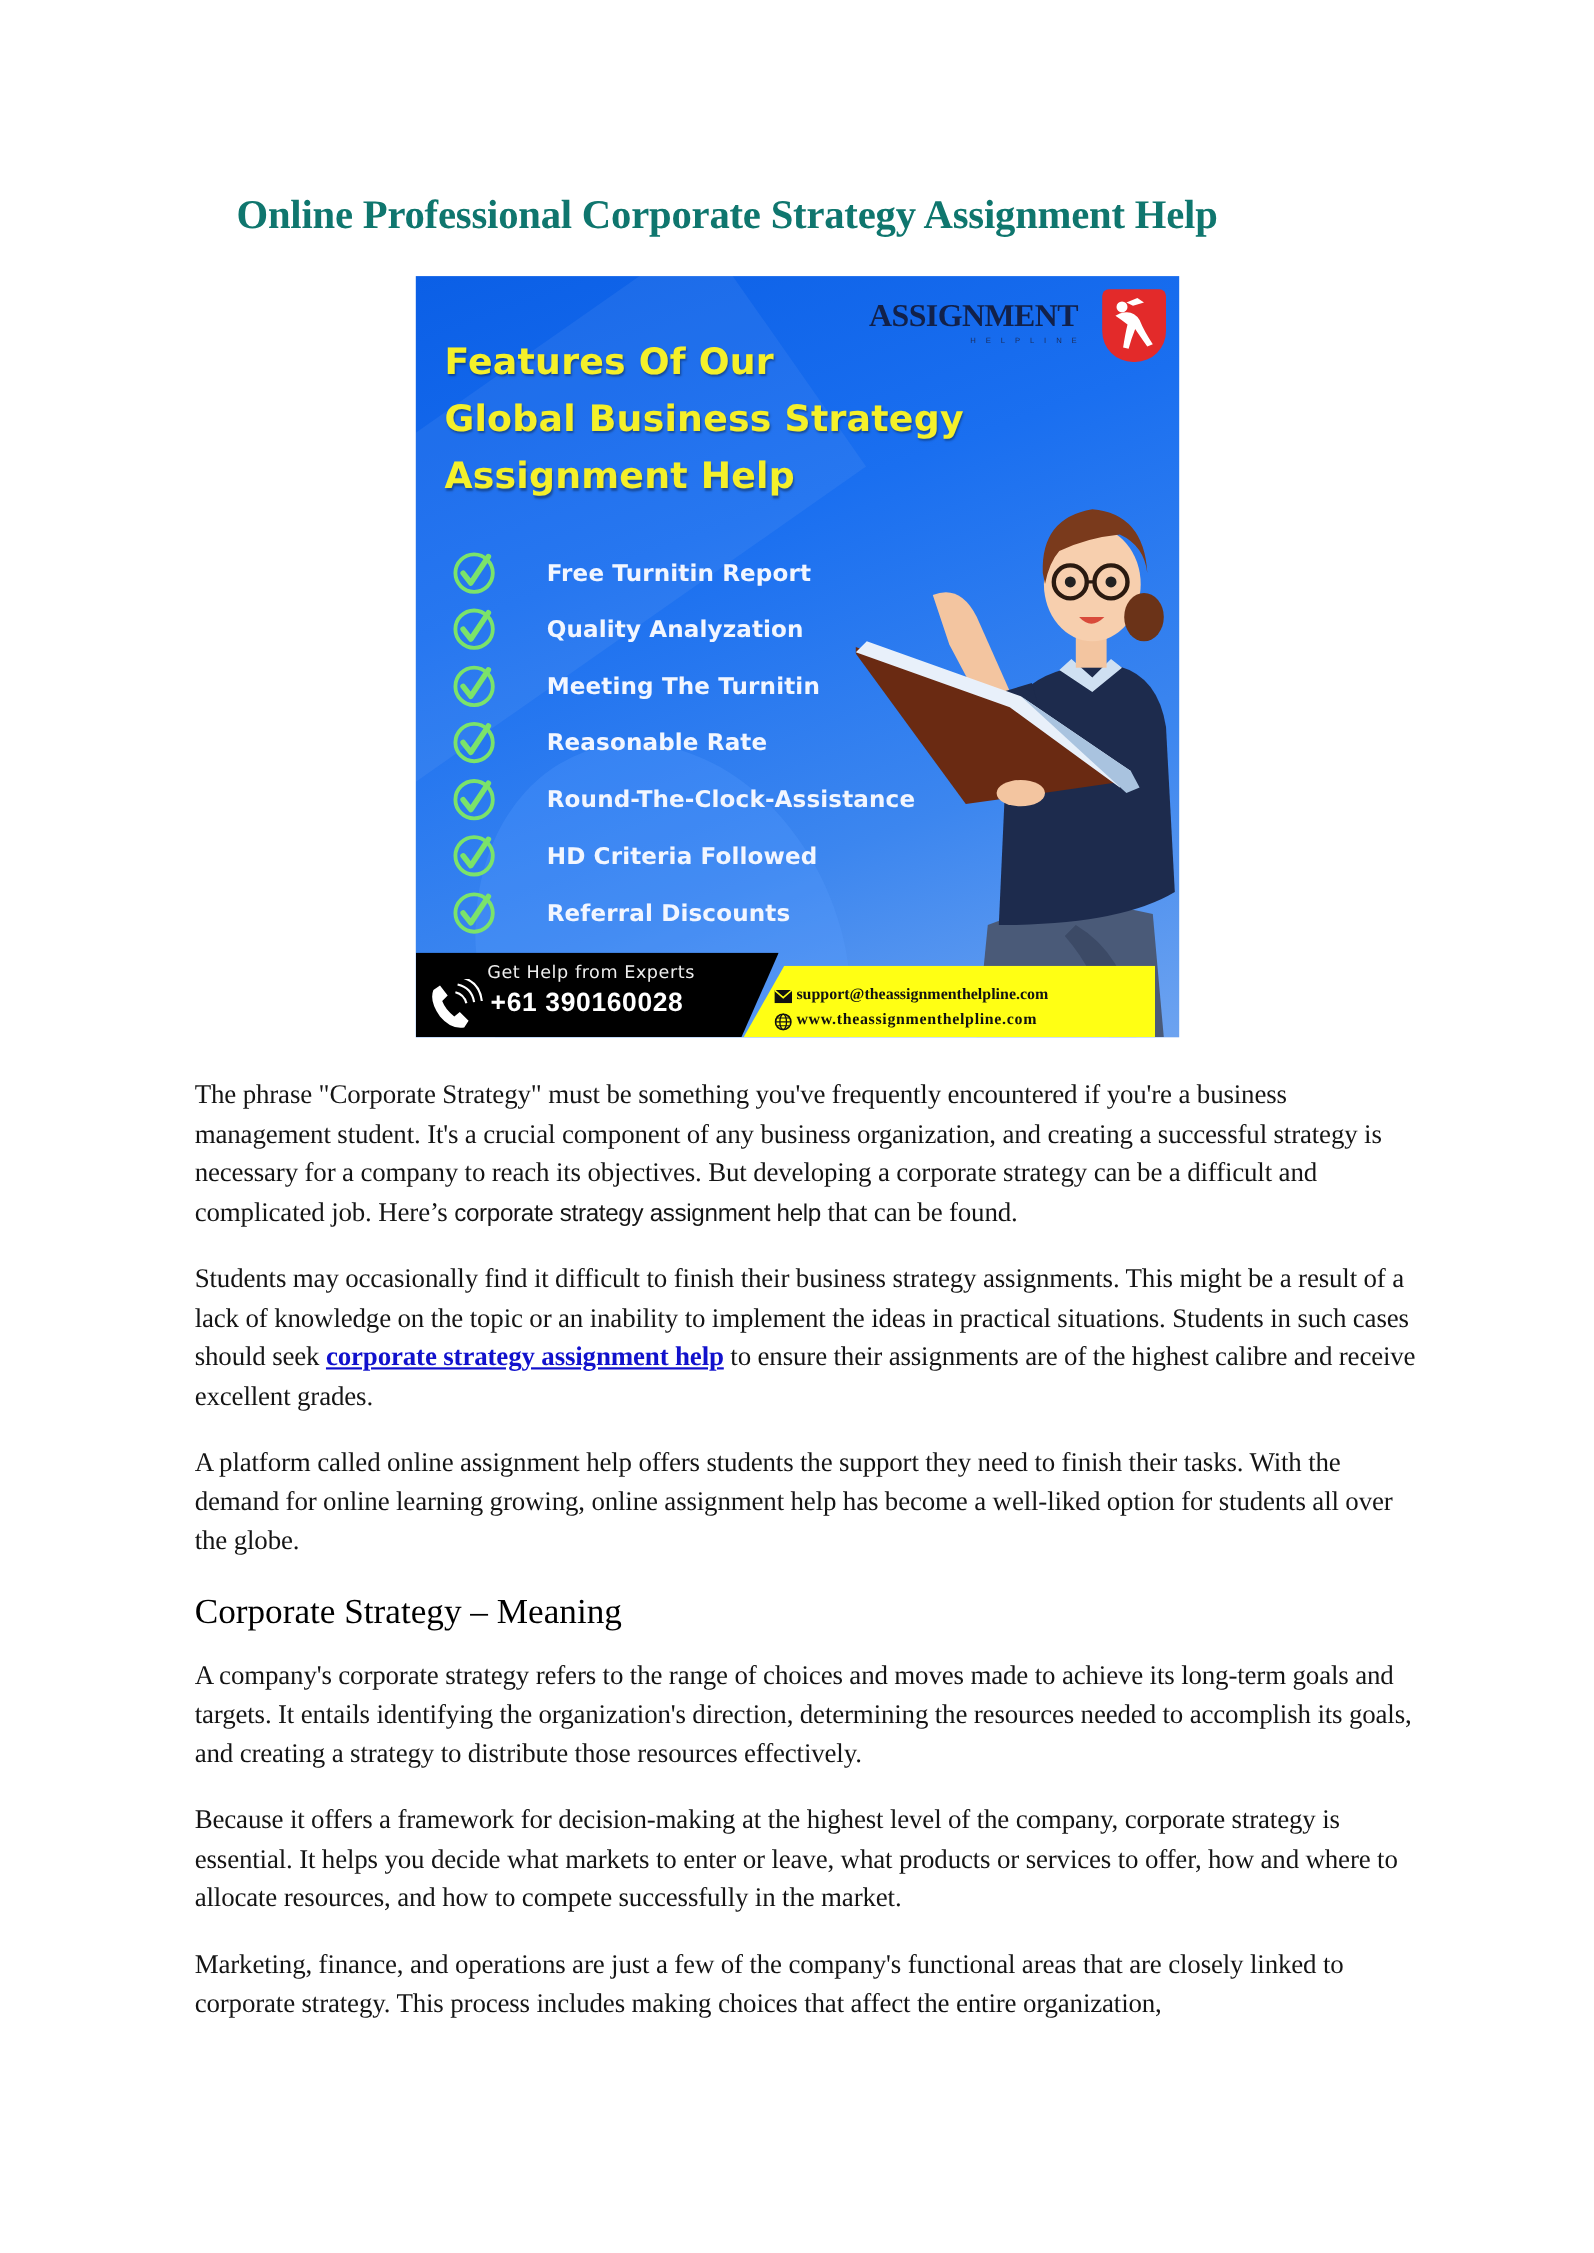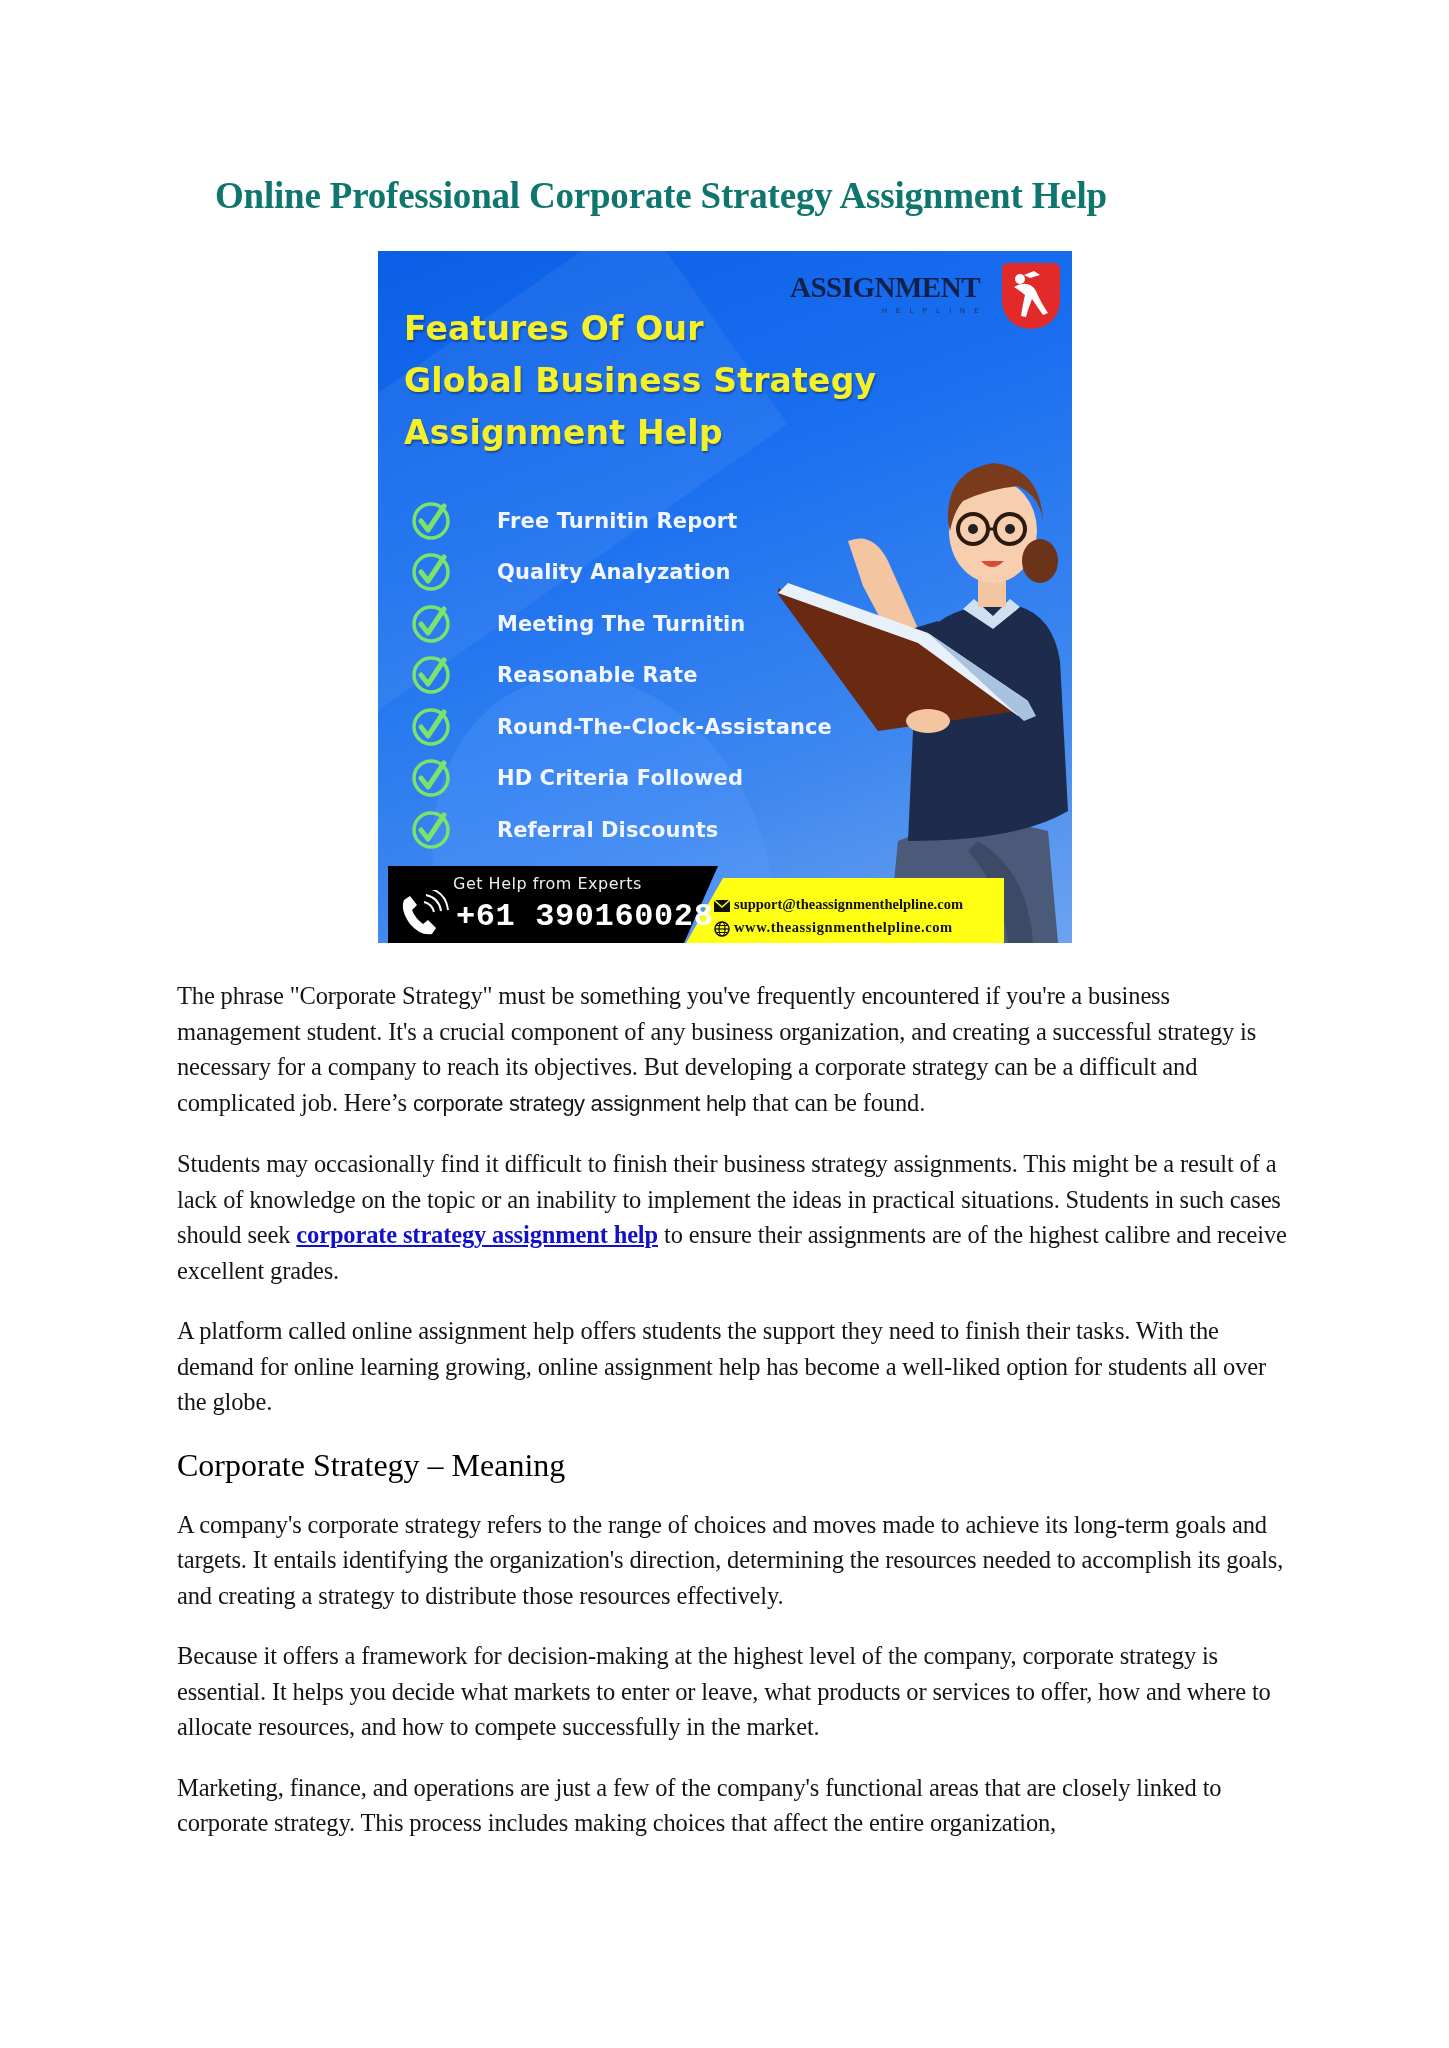--- a/index.html
+++ b/index.html
@@ -26,29 +26,29 @@
   .banner-heading { position: absolute; left: 26px; top: 52px; margin: 0;
          font-family: "DejaVu Sans", sans-serif; font-weight: bold; font-size: 33px;
          line-height: 52px; color: #f4f02a; text-shadow: 1px 2px 2px rgba(0,0,0,0.35);
          letter-spacing: 0.2px; }
   .features { position: absolute; left: 20px; top: 232px; margin: 12px; padding: 0; list-style: none; }
   .features li { height: 51.5px; display: flex; align-items: center; }
   .features .check { width: 42px; height: 42px; flex: none; }
   .features .label { margin-left: 45px; font-family: "DejaVu Sans", sans-serif; font-weight: bold;
          font-size: 21px; color: #f2f6ff; letter-spacing: 0.1px; }
   .teacher { position: absolute; left: 400px; top: 120px; width: 294px; height: 572px; }
-  .footer-bar { position: absolute; left: 10px; top: 615px; width: 616px; height: 77px; }
+  .footer-bar { position: absolute; left: 0; top: 615px; width: 672px; height: 77px; }
   .footer-black { position: absolute; left: 0; top: 0; width: 100%; height: 100%;
          background: #000; clip-path: polygon(0 0, 330px 0, 296px 100%, 0 100%); }
   .footer-yellow { position: absolute; left: 0; top: 0; width: 100%; height: 100%;
          background: #ffff14; clip-path: polygon(335px 12px, 694px 12px, 694px 100%, 298px 100%); }
   .footer-help { position: absolute; left: 65px; top: 8px; font-family: "DejaVu Sans", sans-serif;
          font-size: 16px; color: #eee; letter-spacing: 0.5px; }
-  .footer-phone { position: absolute; left: 68px; top: 32px; font-family: Liberation Mono, monospace;
-         font-weight: bold; font-size: 32px; color: #fff; letter-spacing: 0.6px; }
+  .footer-phone { position: absolute; left: 68px; top: 32px; font-family: Liberation Sans, sans-serif;
+         font-weight: bold; font-size: 24px; color: #fff; letter-spacing: 0.6px; }
   .phone-icon { position: absolute; left: 10px; top: 24px; }
   .footer-email, .footer-web { position: absolute; left: 346px; font-family: Liberation Serif, serif;
          font-weight: bold; font-size: 14.5px; color: #111; white-space: nowrap; }
   .footer-email { top: 30px; }
   .footer-web { top: 53px; letter-spacing: 0.6px; }
   .mail-icon, .globe-icon { position: absolute; left: 326px; }
   .mail-icon { top: 34px; } .globe-icon { top: 55px; }
   .content { position: absolute; left: 177px; top: 978px; width: 1120px; }
   .content p { margin: 0 0 25px 0; font-family: "Liberation Serif", serif; font-size: 24.5px;
          line-height: 35.5px; color: #151515; letter-spacing: -0.15px; }

